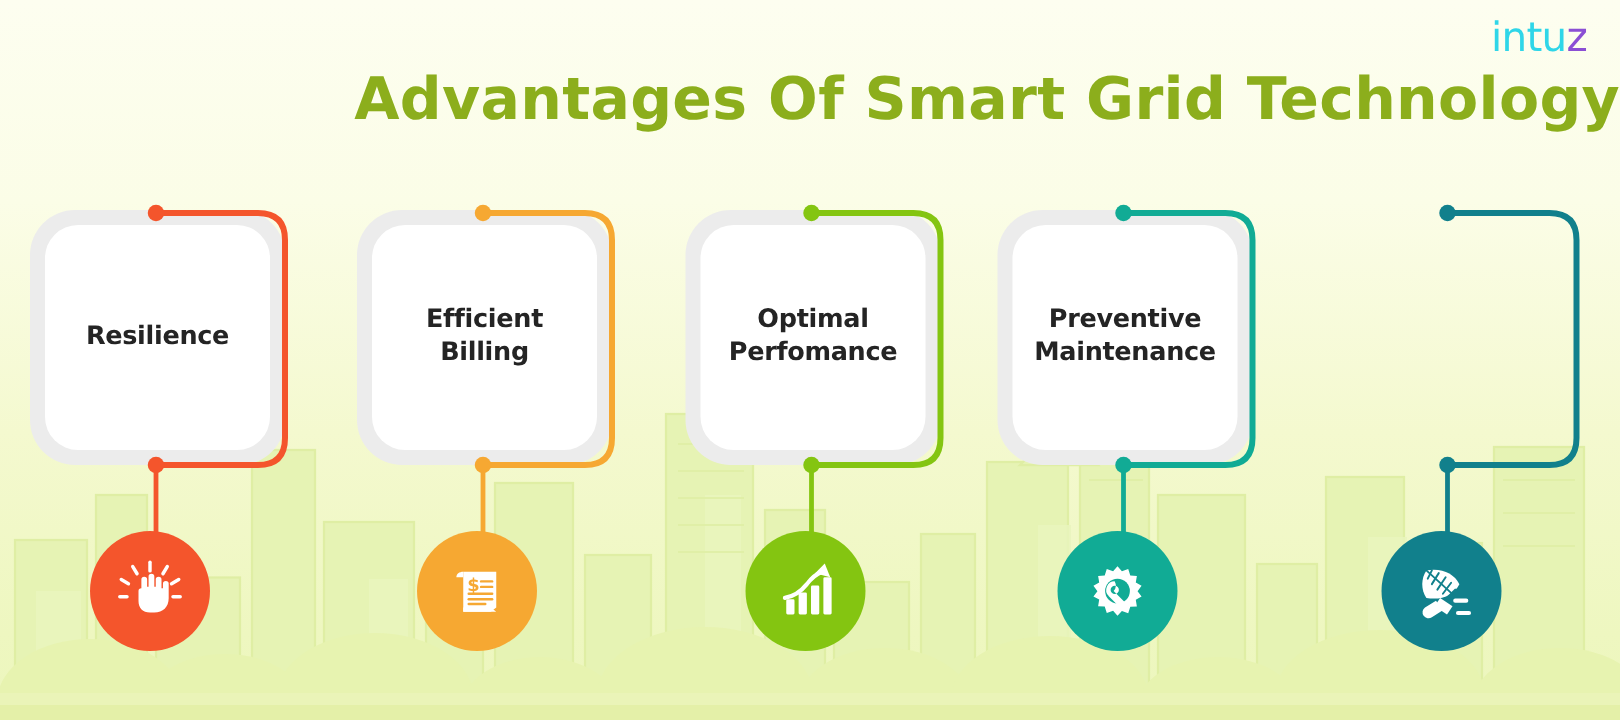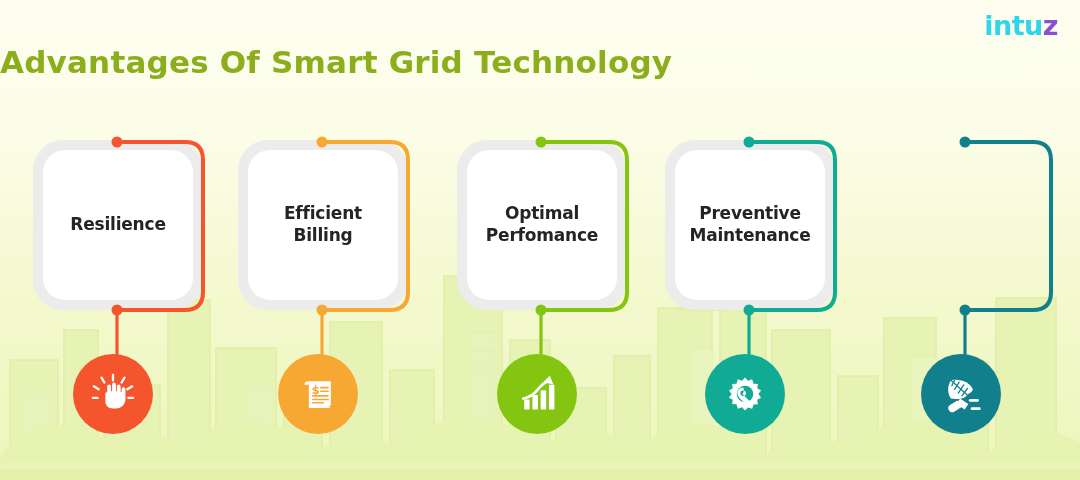--- a/index.html
+++ b/index.html
@@ -26,35 +26,35 @@
     left: 0; bottom: 0;
     width: 1080px; height: 300px;
     pointer-events: none;
   }
 
   
   .logo {
     position: absolute;
     top: 12px; right: 22px;
     font-size: 27px;
-    font-weight: 700;
+    font-weight: 400;
     letter-spacing: -0.5px;
     color: #2fd6e8;
     font-family: "DejaVu Sans", sans-serif;
     line-height: 1;
   }
   .logo .z { color: #8b4fd4; }
 
   
   .title {
     position: absolute;
     top: 44px;
     left: 0; width: 1080px;
-    text-align: left;
-    font-size: 31px;
+    text-align: right;
+    font-size: 39px;
     font-weight: 700;
     color: #8cae1c;
     letter-spacing: 0.2px;
     font-family: "DejaVu Sans", sans-serif;
   }
 
   
   .row {
     position: absolute;
     top: 132px; left: 0;
@@ -191,21 +191,21 @@
     <rect x="0" y="282" width="1080" height="8" fill="#eaf4b8"></rect>
     <rect x="0" y="290" width="1080" height="10" fill="#e4f0a8"></rect>
   </svg>
 
   <div class="logo"><span>intu</span><span class="z">z</span></div>
 
   <div class="title">Advantages Of Smart Grid Technology</div>
 
   <div class="row">
 
-    <div class="item" style="left:33px;">
+    <div class="item" style="left:20px;">
       <div class="card-wrap">
         <div class="card-outer"></div>
         <div class="card-inner">
           <div class="card-label">Resilience</div>
         </div>
       </div>
       <svg class="connector" viewBox="0 0 182 320">
         <path d="M84 10 H152 Q170 10 170 28 V160 Q170 178 152 178 H84" fill="none" stroke="#f4552c" stroke-width="4" stroke-linecap="round"></path>
         <line x1="84" y1="178" x2="84" y2="228" stroke="#f4552c" stroke-width="3.2"></line>
         <circle cx="84" cy="10" r="5.5" fill="#f4552c"></circle>

